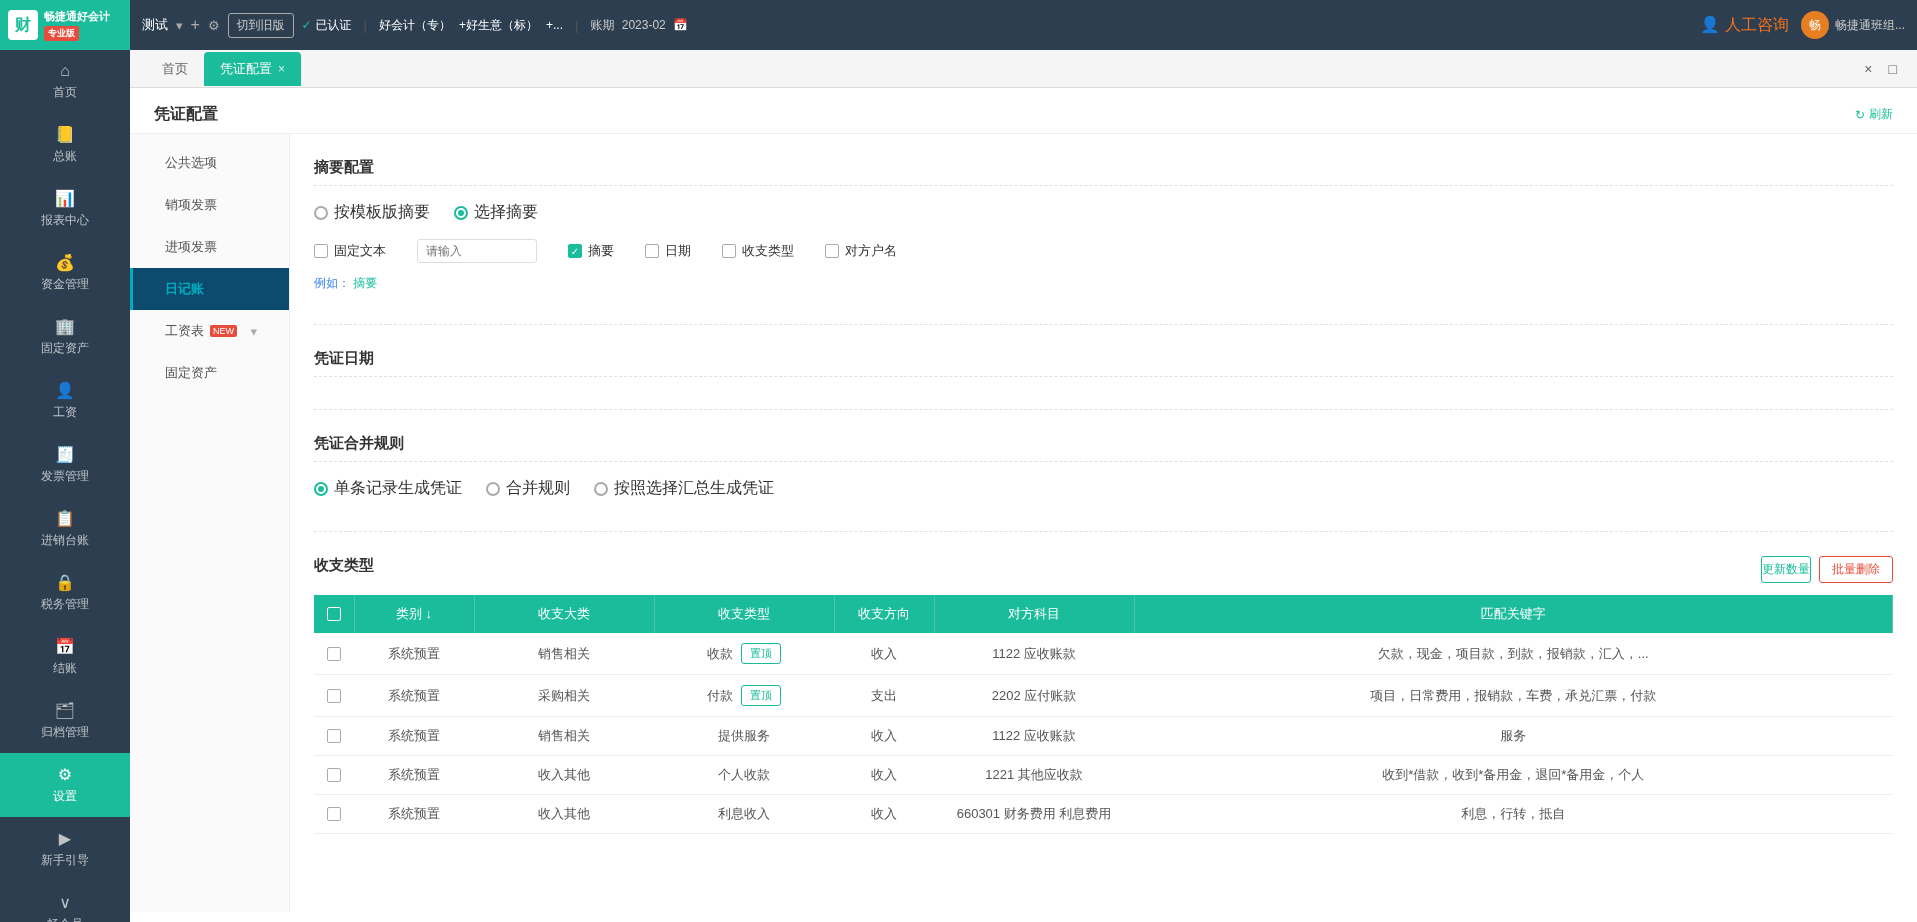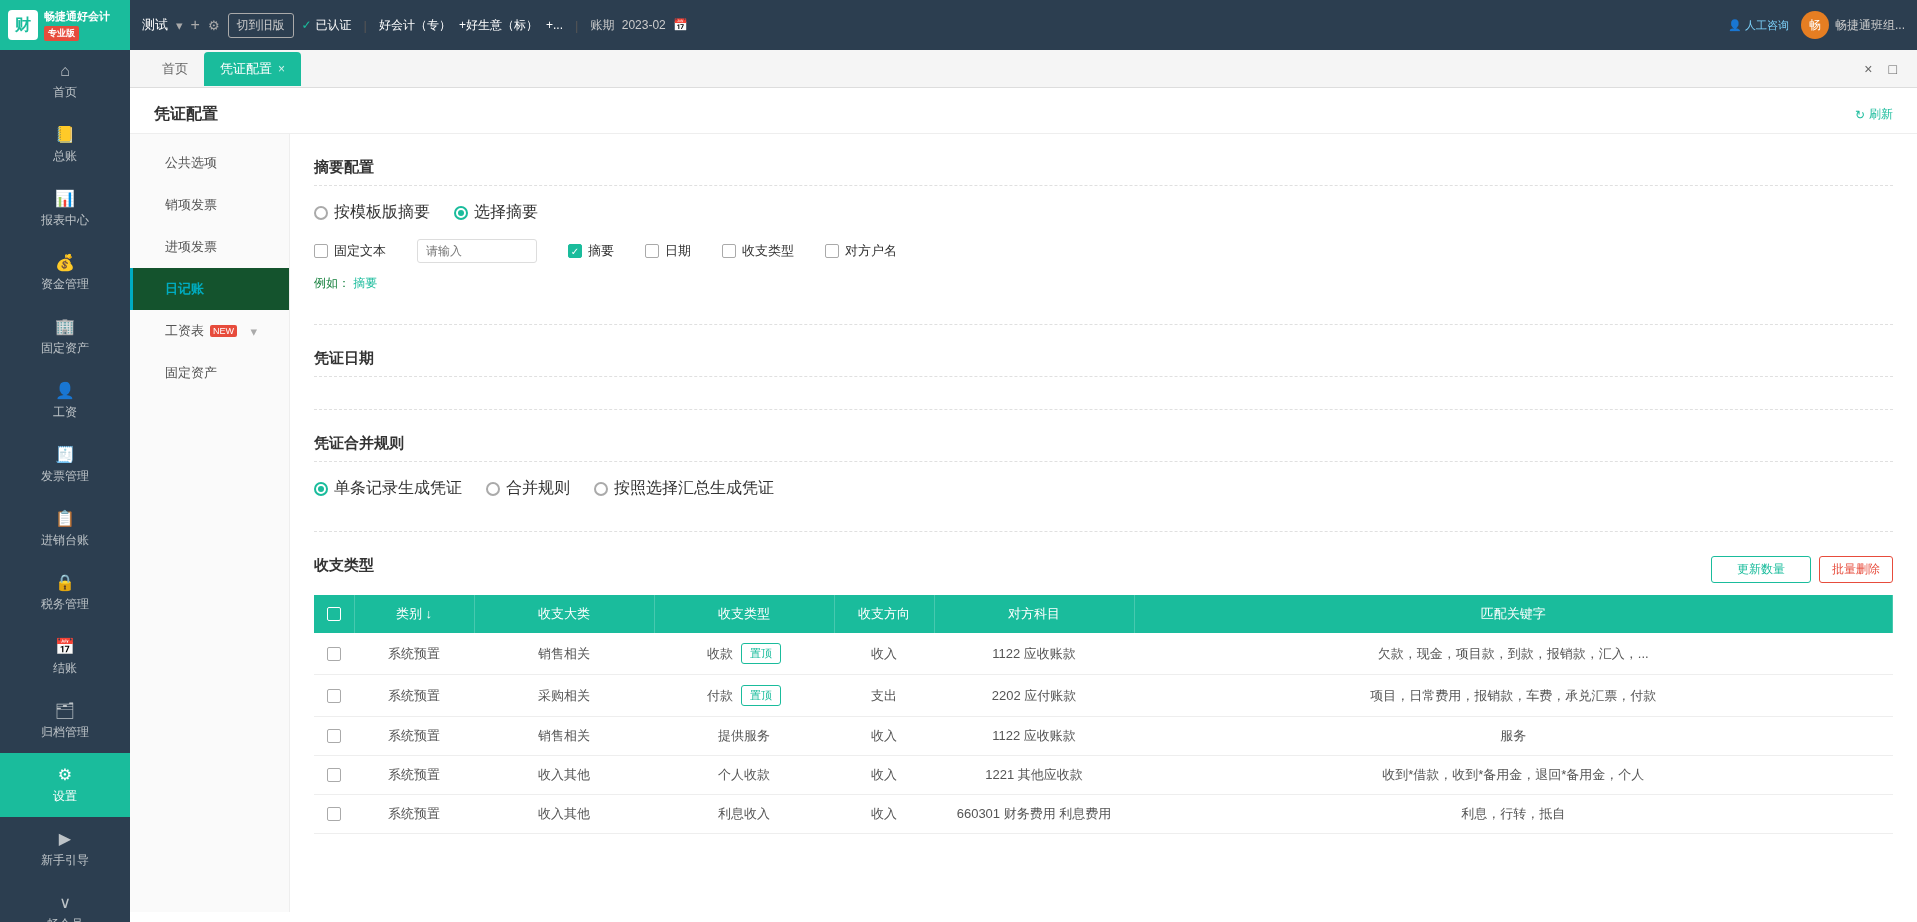--- a/index.html
+++ b/index.html
@@ -24,21 +24,21 @@
     .topbar-title { color: white; font-size: 13px; }
     .topbar-dropdown { color: #aaa; cursor: pointer; }
     .topbar-add { color: #aaa; cursor: pointer; font-size: 16px; }
     .topbar-settings { color: #aaa; cursor: pointer; }
     .topbar-btn { background: transparent; border: 1px solid #aaa; color: #ccc; padding: 3px 8px; border-radius: 3px; cursor: pointer; font-size: 12px; }
     .topbar-tag { display: flex; align-items: center; gap: 4px; font-size: 12px; }
     .topbar-tag .check-icon { color: #1abc9c; }
     .topbar-divider { color: #555; margin: 0 4px; }
     .topbar-period { font-size: 12px; color: #ccc; }
     .topbar-right { margin-left: auto; display: flex; align-items: center; gap: 12px; }
-    .topbar-service { color: #7dd3fc; font-size: 11px; cursor: pointer; }
+    .topbar-service { color: #f97316; font-size: 16px; cursor: pointer; }
     .topbar-user { display: flex; align-items: center; gap: 6px; cursor: pointer; }
     .topbar-avatar { width: 28px; height: 28px; border-radius: 50%; background: #e67e22; display: flex; align-items: center; justify-content: center; color: white; font-size: 12px; }
     .topbar-username { color: #ccc; font-size: 12px; }
 
     
     .tabbar { background: #f5f5f5; border-bottom: 1px solid #ddd; display: flex; align-items: center; padding: 0 16px; height: 38px; flex-shrink: 0; }
     .tab { padding: 8px 16px; cursor: pointer; font-size: 13px; color: #666; border: none; background: transparent; }
     .tab.active { background: #1abc9c; color: white; border-radius: 4px 4px 0 0; display: flex; align-items: center; gap: 6px; }
     .tab-close { cursor: pointer; color: rgba(255,255,255,0.8); font-size: 12px; }
     .tabbar-right { margin-left: auto; display: flex; gap: 8px; }
@@ -51,21 +51,21 @@
     .page-header { padding: 16px 24px 8px; display: flex; align-items: center; justify-content: space-between; border-bottom: 1px solid #eee; }
     .page-title { font-size: 16px; font-weight: bold; color: #333; }
     .page-refresh { color: #1abc9c; cursor: pointer; font-size: 12px; display: flex; align-items: center; gap: 4px; }
 
     
     .content-layout { display: flex; height: calc(100% - 56px); }
 
     
     .left-nav { width: 160px; background: #fafafa; border-right: 1px solid #eee; flex-shrink: 0; padding-top: 8px; }
     .left-nav-item { padding: 12px 32px; cursor: pointer; font-size: 13px; color: #555; border-left: 3px solid transparent; display: flex; align-items: center; gap: 6px; }
-    .left-nav-item.active { background: #14532d; color: #00acc1; border-left-color: #00acc1; font-weight: bold; }
+    .left-nav-item.active { background: #0c4a6e; color: #00acc1; border-left-color: #00acc1; font-weight: bold; }
     .left-nav-item .nav-arrow { margin-left: auto; color: #aaa; }
     .new-badge { background: #e74c3c; color: white; font-size: 9px; padding: 1px 3px; border-radius: 2px; }
 
     
     .right-content { flex: 1; padding: 24px; overflow-y: auto; }
 
     
     .section { margin-bottom: 32px; }
     .section-title { font-size: 15px; font-weight: bold; color: #333; margin-bottom: 16px; padding-bottom: 8px; border-bottom: 1px dashed #e0e0e0; }
 
@@ -78,29 +78,29 @@
 
     
     .checkbox-row { display: flex; align-items: center; gap: 31px; margin-bottom: 12px; }
     .checkbox-item { display: flex; align-items: center; gap: 6px; cursor: pointer; font-size: 13px; }
     .checkbox-box { width: 14px; height: 14px; border: 1px solid #aaa; border-radius: 2px; display: flex; align-items: center; justify-content: center; flex-shrink: 0; background: white; }
     .checkbox-box.checked { background: #1abc9c; border-color: #1abc9c; color: white; font-size: 10px; }
     .text-input { border: 1px solid #ddd; border-radius: 3px; padding: 4px 8px; font-size: 12px; color: #999; width: 120px; }
 
     
     .example-text { color: #1abc9c; font-size: 12px; margin-top: 8px; }
-    .example-text span { color: #15803d; }
+    .example-text span { color: #3b82f6; }
 
     
     .section-divider { border: none; border-top: 1px dashed #e0e0e0; margin: 24px 0; }
 
     
     .table-section { margin-top: 16px; }
     .table-header-row { display: flex; justify-content: flex-end; gap: 8px; margin-bottom: 8px; }
-    .btn-update { background: white; border: 1px solid #1abc9c; color: #1abc9c; padding: 4px 25px; border-radius: 3px; cursor: pointer; font-size: 12px; }
+    .btn-update { background: white; border: 1px solid #1abc9c; color: #1abc9c; padding: 4px 0; border-radius: 3px; cursor: pointer; font-size: 12px; }
     .btn-delete { background: white; border: 1px solid #e74c3c; color: #e74c3c; padding: 4px 12px; border-radius: 3px; cursor: pointer; font-size: 12px; }
 
     
     .data-table { width: 100%; border-collapse: collapse; }
     .data-table thead tr { background: #1abc9c; color: white; }
     .data-table thead th { padding: 10px 12px; text-align: center; font-size: 13px; font-weight: normal; border-right: 1px solid rgba(255,255,255,0.2); }
     .data-table tbody tr { border-bottom: 1px solid #eee; }
     .data-table tbody td { padding: 10px 12px; text-align: center; font-size: 13px; color: #555; }
     .table-reset-btn { background: white; border: 1px solid #1abc9c; color: #1abc9c; padding: 2px 8px; border-radius: 3px; cursor: pointer; font-size: 11px; }
     .col-checkbox { width: 40px; }

